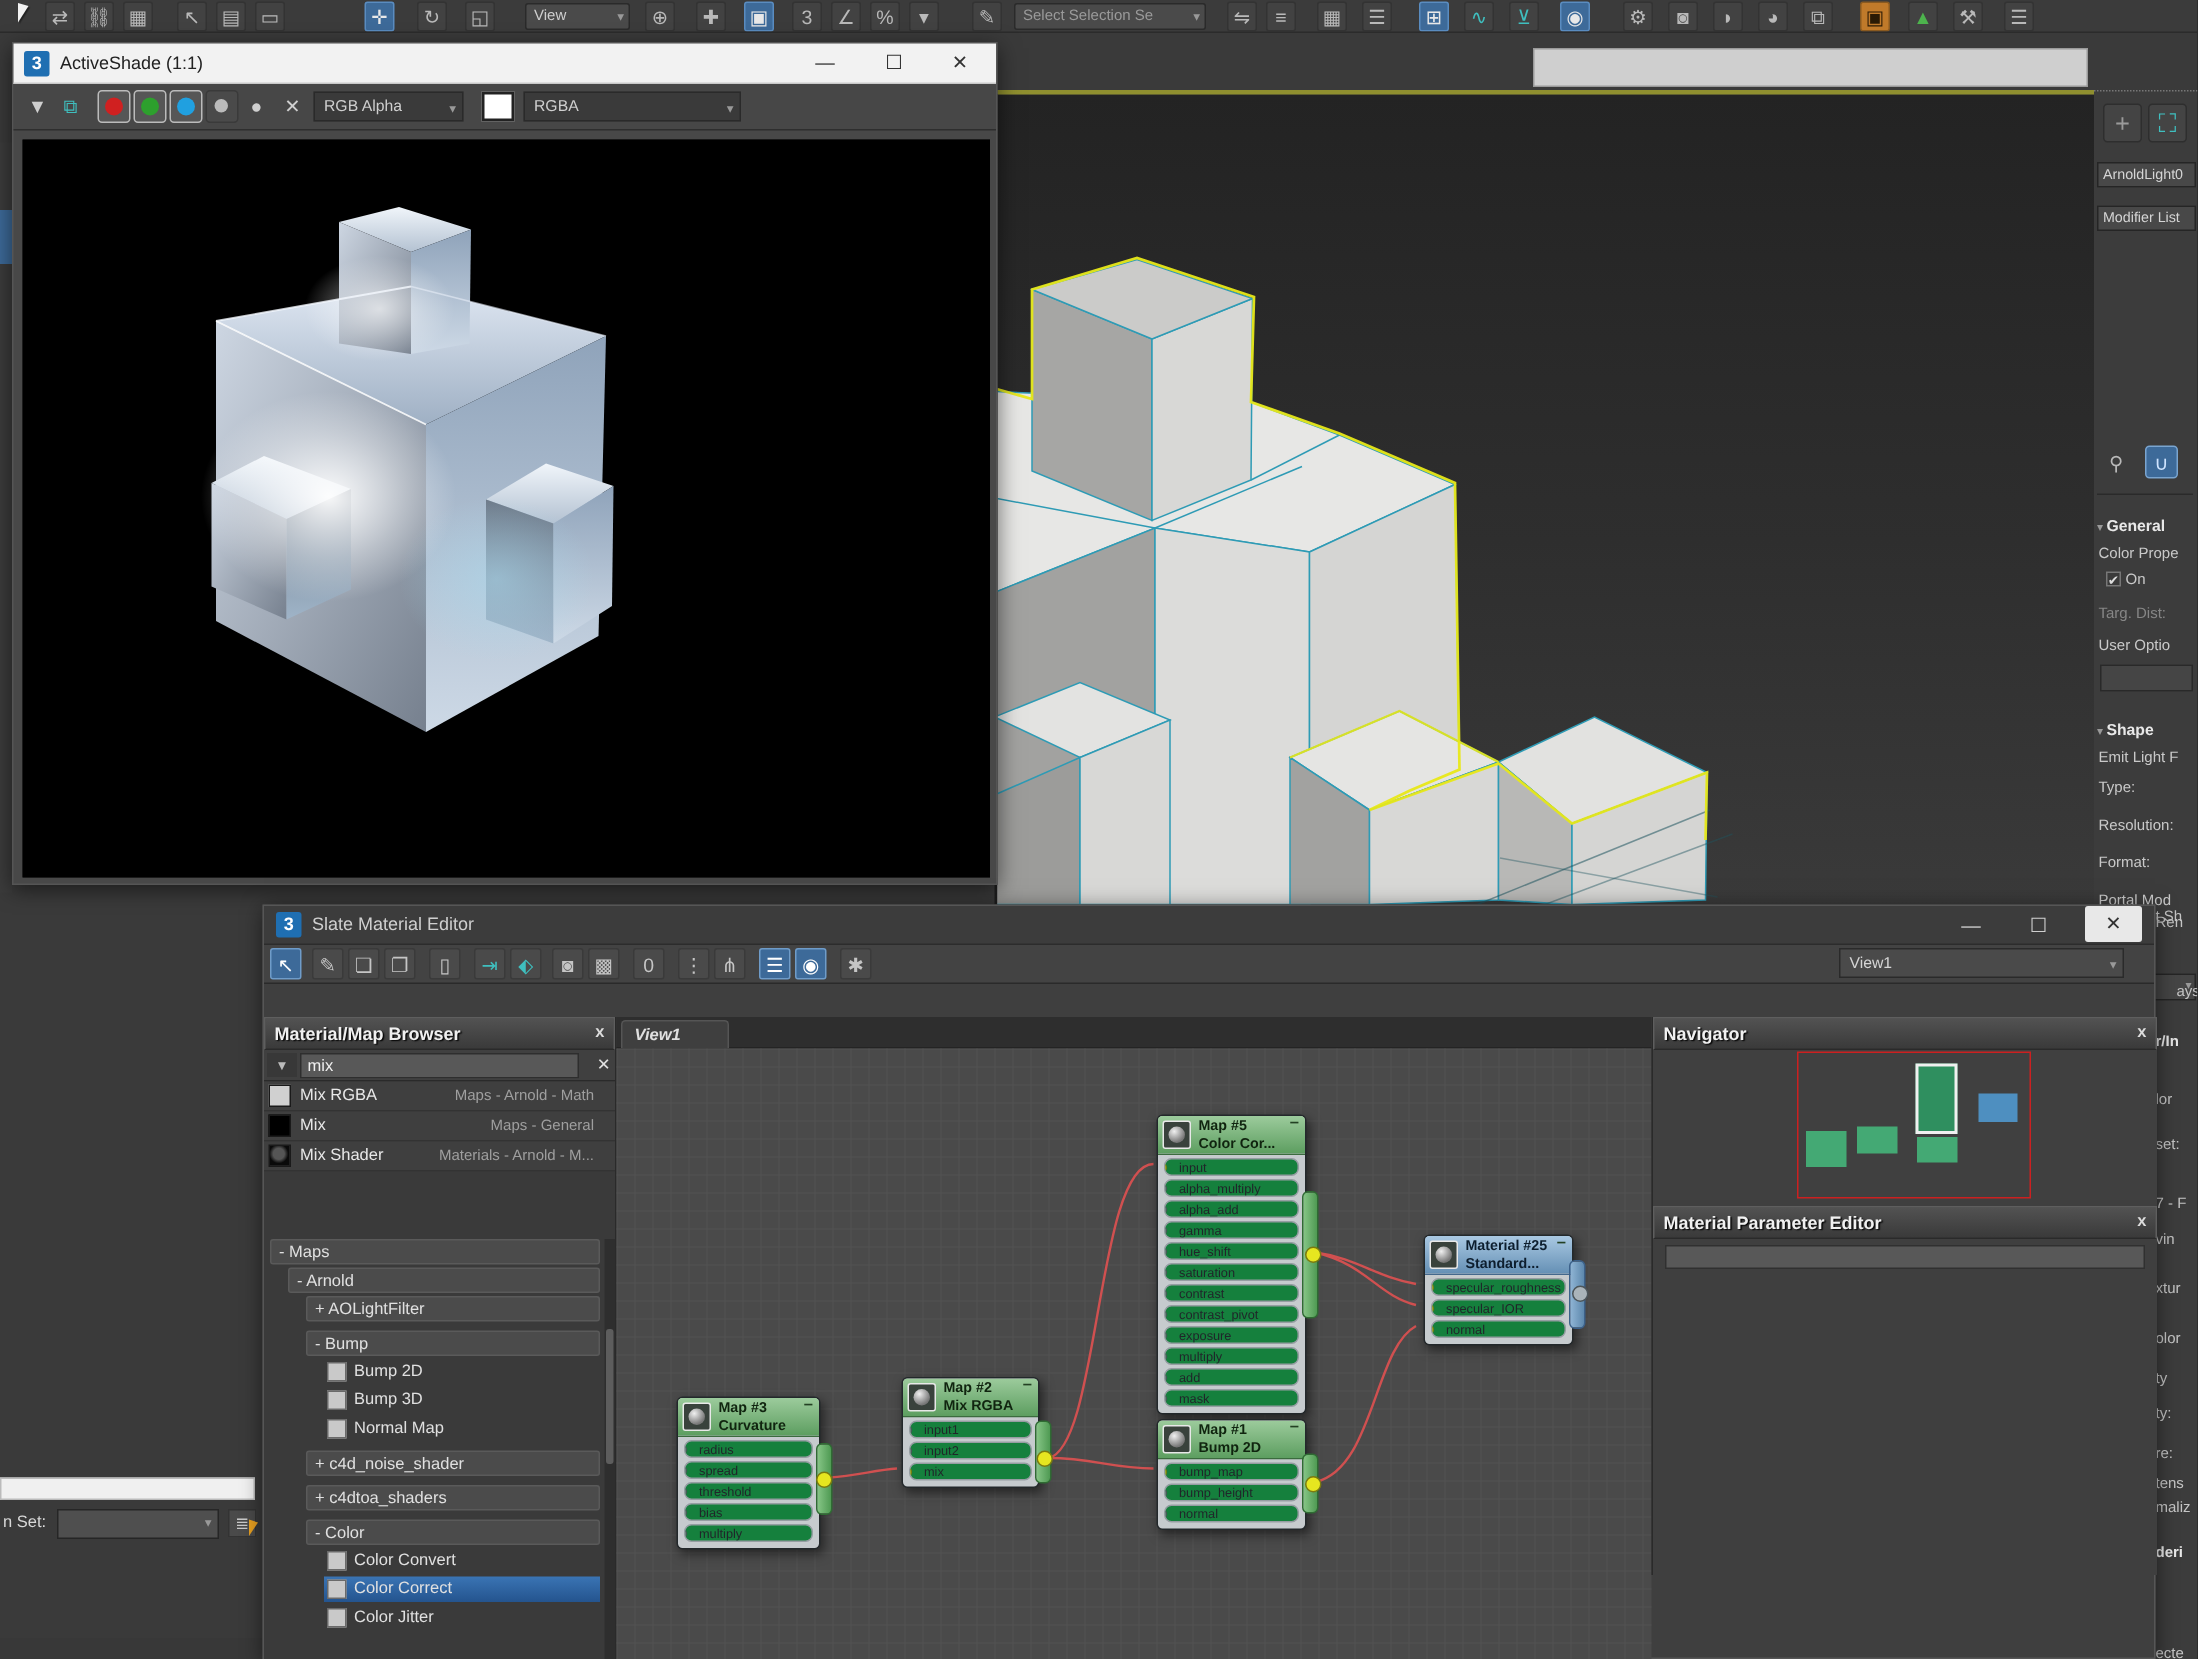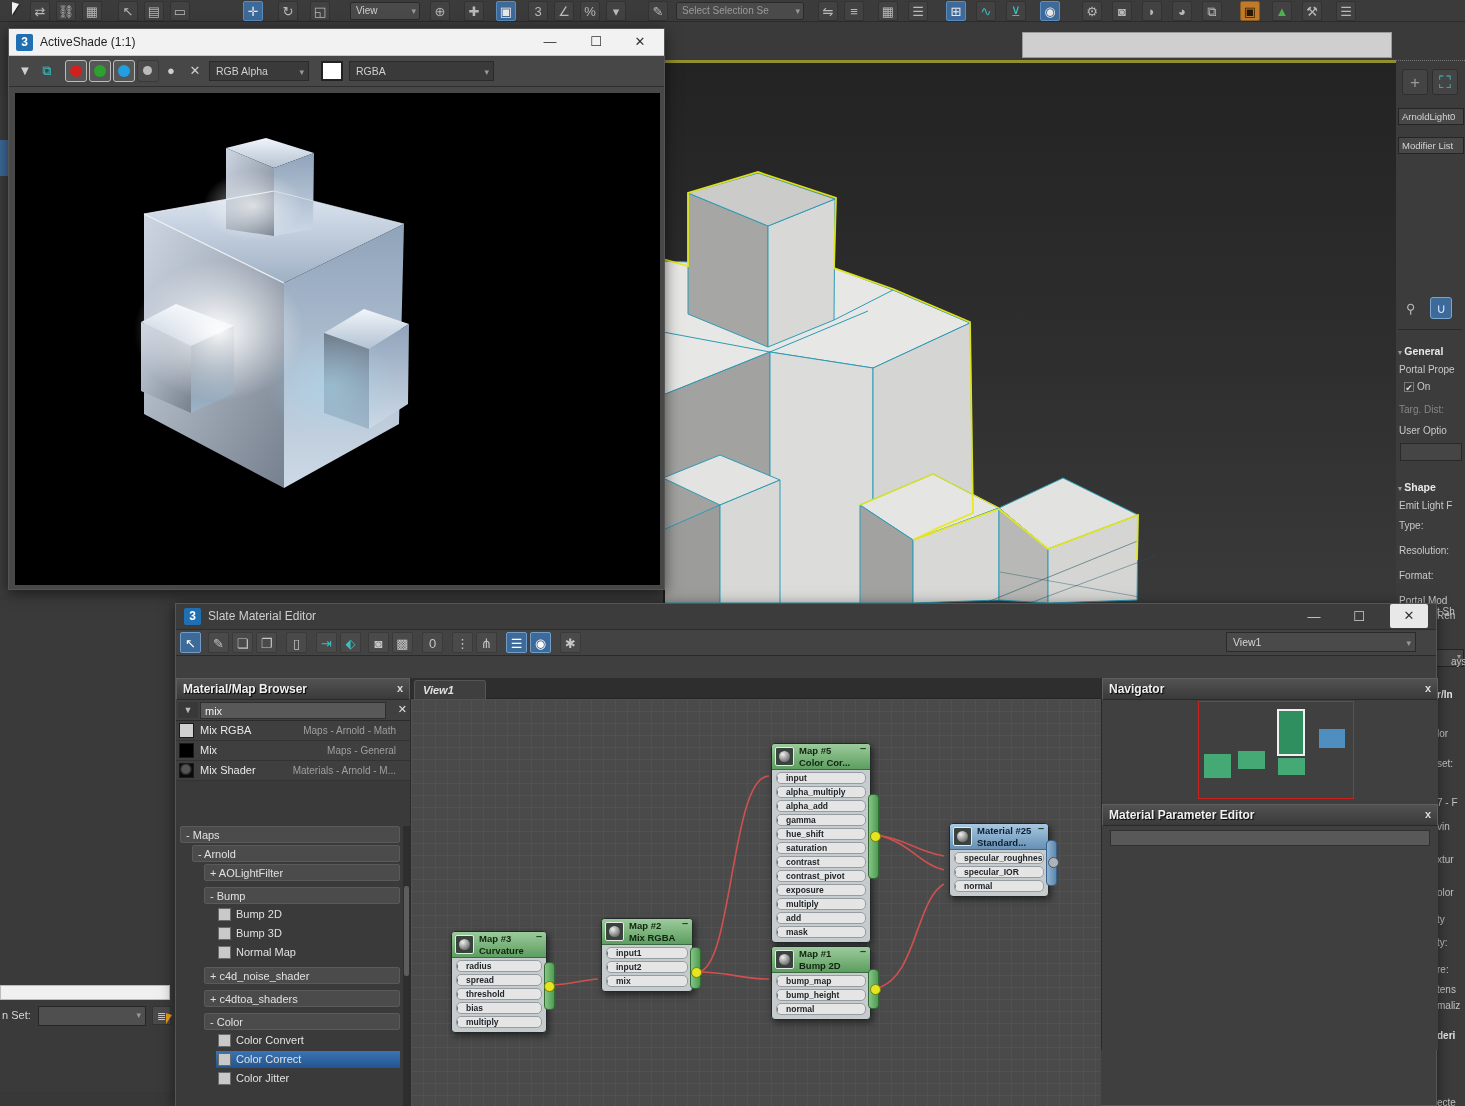--- a/index.html
+++ b/index.html
@@ -114,21 +114,21 @@
 
   .node { position:absolute; z-index:2; background:#c6cbce; border:1px solid #23282b; border-radius:4px; box-shadow:2px 3px 7px rgba(0,0,0,.5); }
   .node-hd { position:relative; height:26px; background:linear-gradient(#9ccb9c,#5d9e60); border-bottom:1px solid #3b6b3e; border-radius:3px 3px 0 0; }
   .node.mat .node-hd { background:linear-gradient(#a9c8e2,#6590b5); border-bottom-color:#44688c; }
   .node-hd .nico { position:absolute; left:3px; top:3px; width:19px; height:19px; background:#39423c; border:1px solid #e8e8e8; border-radius:2px; }
   .node-hd .nico i { position:absolute; left:3px; top:3px; width:11px; height:11px; border-radius:50%; background:radial-gradient(circle at 35% 30%,#f0f0f0,#777 70%); }
   .node-hd .nt { position:absolute; left:27px; top:1px; font-size:9.5px; font-weight:bold; color:#10240f; line-height:12px; }
   .node-hd .ns { position:absolute; left:27px; top:13px; font-size:9.5px; font-weight:bold; color:#10240f; line-height:12px; }
   .node.mat .nt, .node.mat .ns { color:#0d1e2e; }
   .node-hd .min { position:absolute; right:4px; top:-2px; color:#234023; font-size:11px; font-weight:bold; }
-  .prow { position:relative; height:12px; margin:2px 4px 0 4px; background:#e5e5e5; border:1px solid #959da2; border-radius:5px; font-size:8.5px; color:#20262a; line-height:11px; padding-left:9px; white-space:nowrap; overflow:hidden;font-weight:bold; }
+  .prow { position:relative; height:12px; margin:2px 4px 0 4px; background:#15803d; border:1px solid #959da2; border-radius:5px; font-size:8.5px; color:#20262a; line-height:11px; padding-left:9px; white-space:nowrap; overflow:hidden; }
   .pdot { position:absolute; left:-8px; top:1px; width:9px; height:9px; border-radius:50%; background:#9aa4aa; border:1px solid #4c555a; }
   .pdot.on { background:#e6e620; border-color:#7a7a10; }
   .outbar { position:absolute; right:-9px; width:11px; background:linear-gradient(90deg,#86c586,#4f9a53); border:1px solid #2f6b33; border-radius:4px; }
   .node.mat .outbar { background:linear-gradient(90deg,#8fb4d4,#5d88ad); border-color:#3c618a; }
   .outdot { position:absolute; width:11px; height:11px; border-radius:50%; background:#e6e620; border:1px solid #7a7a10; z-index:3; }
   .outdot.gray { background:#aab4ba; border-color:#4c555a; }
 
   
   .rightcol { position:absolute; left:925px; top:74px; width:337px; height:372px; background:#3f3f3f; border-left:1px solid #2a2a2a; }
   .nav-body { position:relative; height:100px; background:#404040; overflow:hidden; }
@@ -238,21 +238,21 @@
 
   <div class="cmdpanel">
     <span class="cp-tab" style="left:6px;top:8px">+</span>
     <span class="cp-tab" style="left:36px;top:8px;color:#3fbfbf">⛶</span>
     <div class="cp-field" style="top:47px">ArnoldLight0</div>
     <div class="cp-field" style="top:76px">Modifier List</div>
     <span style="position:absolute;left:10px;top:240px;color:#b9b9b9;font-size:13px">⚲</span>
     <span style="position:absolute;left:34px;top:236px;width:22px;height:22px;background:#3d6a99;border:1px solid #7aa5d0;border-radius:3px;color:#cfe4ff;font-size:13px;text-align:center;line-height:22px">∪</span>
     <div style="position:absolute;left:2px;top:268px;width:64px;border-top:1px solid #2a2a2a"></div>
     <div class="cp-roll" style="top:284px">General</div>
-    <div class="cp-lbl" style="top:303px">Portal Prope</div>
+    <div class="cp-lbl" style="top:303px">Color Prope</div>
     <div class="cp-lbl" style="top:320px;left:8px"><span class="cp-check">✔</span><span>On</span></div>
     <div class="cp-lbl dim" style="top:343px">Targ. Dist:</div>
     <div class="cp-lbl" style="top:364px">User Optio</div>
     <div class="cp-input" style="top:382px"></div>
     <div class="cp-roll" style="top:420px">Shape</div>
     <div class="cp-lbl" style="top:439px">Emit Light F</div>
     <div class="cp-lbl" style="top:459px">Type:</div>
     <div class="cp-lbl" style="top:484px">Resolution:</div>
     <div class="cp-lbl" style="top:509px">Format:</div>
     <div class="cp-lbl" style="top:534px">Portal Mod</div>

